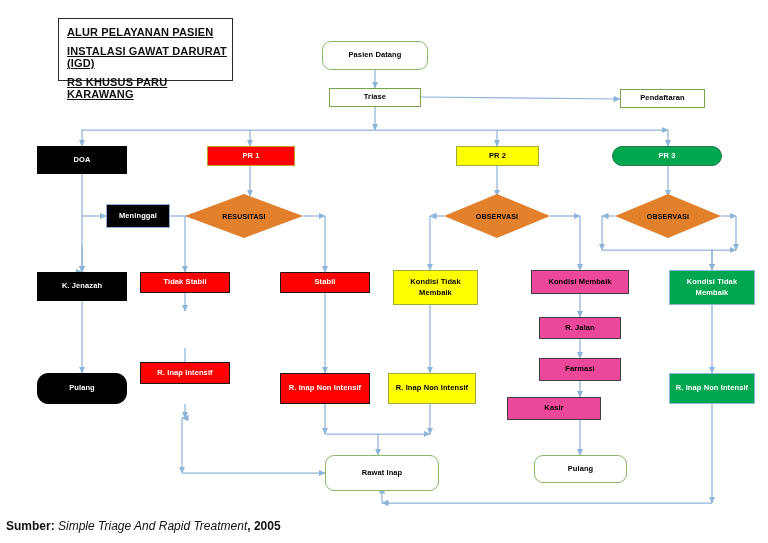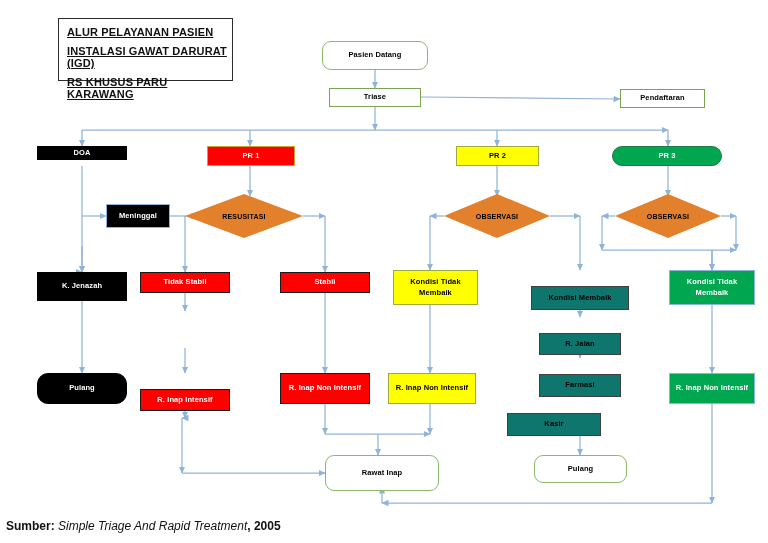--- a/index.html
+++ b/index.html
@@ -13,21 +13,21 @@
   .node{
     position:absolute;box-sizing:border-box;display:flex;
     align-items:center;justify-content:center;text-align:center;
     font-size:7.5px;font-weight:bold;line-height:1.35;
     letter-spacing:.1px;padding:1px 2px;
   }
 
   
   .n-green-round{background:#ffffff;color:#000;border:1px solid #8cb86a;border-radius:9px;}
   .n-green-rect{background:#ffffff;color:#000;border:1px solid #79a44f;}
-  .n-white{background:#0f766e;color:#000;border:1px solid #3f3f3f;margin-top:16px;}
+  .n-white{background:#ec4899;color:#000;border:1px solid #3f3f3f;}
   .n-black{background:#000000;color:#ffffff;border:1px solid #000;}
   .n-black-b{background:#000000;color:#ffffff;border:1.4px solid #8fb4d9;}
   .n-black-round{background:#000000;color:#ffffff;border:1px solid #000;border-radius:11px;}
   .n-red{background:#ff0000;color:#ffffff;border:1.4px solid #1a1a1a;}
   .n-red-top{background:#ff0000;color:#ffffff;border:1.4px solid #c9a227;}
   .n-yellow{background:#ffff00;color:#000000;border:1.4px solid #9aad3a;}
   .n-green{background:#00a650;color:#ffffff;border:1.4px solid #1f7a46;}
   .n-green-b{background:#00a650;color:#ffffff;border:1.4px solid #8fb4d9;}
 
   
@@ -150,21 +150,21 @@
     <div>INSTALASI GAWAT DARURAT (IGD)</div>
     <div>RS KHUSUS PARU KARAWANG</div>
   </div>
 
   <div class="node n-green-round" style="left:322px;top:41px;width:106px;height:29px;">Pasien Datang</div>
 
   <div class="node n-green-rect" style="left:329px;top:88px;width:92px;height:19px;">Triase</div>
 
   <div class="node n-green-rect" style="left:620px;top:89px;width:85px;height:19px;">Pendaftaran</div>
 
-  <div class="node n-black" style="left:37px;top:146px;width:90px;height:14px;">DOA</div>
+  <div class="node n-black" style="left:37px;top:146px;width:90px;height:28px;">DOA</div>
 
   <div class="node n-red-top" style="left:207px;top:146px;width:88px;height:20px;">PR 1</div>
 
   <div class="node n-yellow" style="left:456px;top:146px;width:83px;height:20px;">PR 2</div>
 
   <div class="node n-green" style="left:612px;top:146px;width:110px;height:20px;border-radius:10px;">PR 3</div>
 
   <div class="node n-black-b" style="left:106px;top:204px;width:64px;height:24px;">Meninggal</div>
 
   <div class="diamond" style="left:185px;top:194px;width:118px;height:44px;">RESUSITASI</div>
@@ -187,21 +187,21 @@
 
 
   <div class="node n-white" style="left:539px;top:317px;width:82px;height:22px;">R. Jalan</div>
 
   <div class="node n-white" style="left:539px;top:358px;width:82px;height:23px;">Farmasi</div>
 
   <div class="node n-white" style="left:507px;top:397px;width:94px;height:23px;">Kasir</div>
 
   <div class="node n-black-round" style="left:37px;top:373px;width:90px;height:31px;">Pulang</div>
 
-  <div class="node n-red" style="left:140px;top:389px;width:90px;height:22px;">R. Inap Intensif</div>
+  <div class="node n-red" style="left:140px;top:362px;width:90px;height:22px;">R. Inap Intensif</div>
 
   <div class="node n-red" style="left:280px;top:373px;width:90px;height:31px;">R. Inap Non Intensif</div>
 
   <div class="node n-yellow" style="left:388px;top:373px;width:88px;height:31px;">R. Inap Non Intensif</div>
 
   <div class="node n-green-b" style="left:669px;top:373px;width:86px;height:31px;">R. Inap Non Intensif</div>
 
   <div class="node n-green-round" style="left:325px;top:455px;width:114px;height:36px;">Rawat Inap</div>
 
   <div class="node n-green-round" style="left:534px;top:455px;width:93px;height:28px;">Pulang</div>

